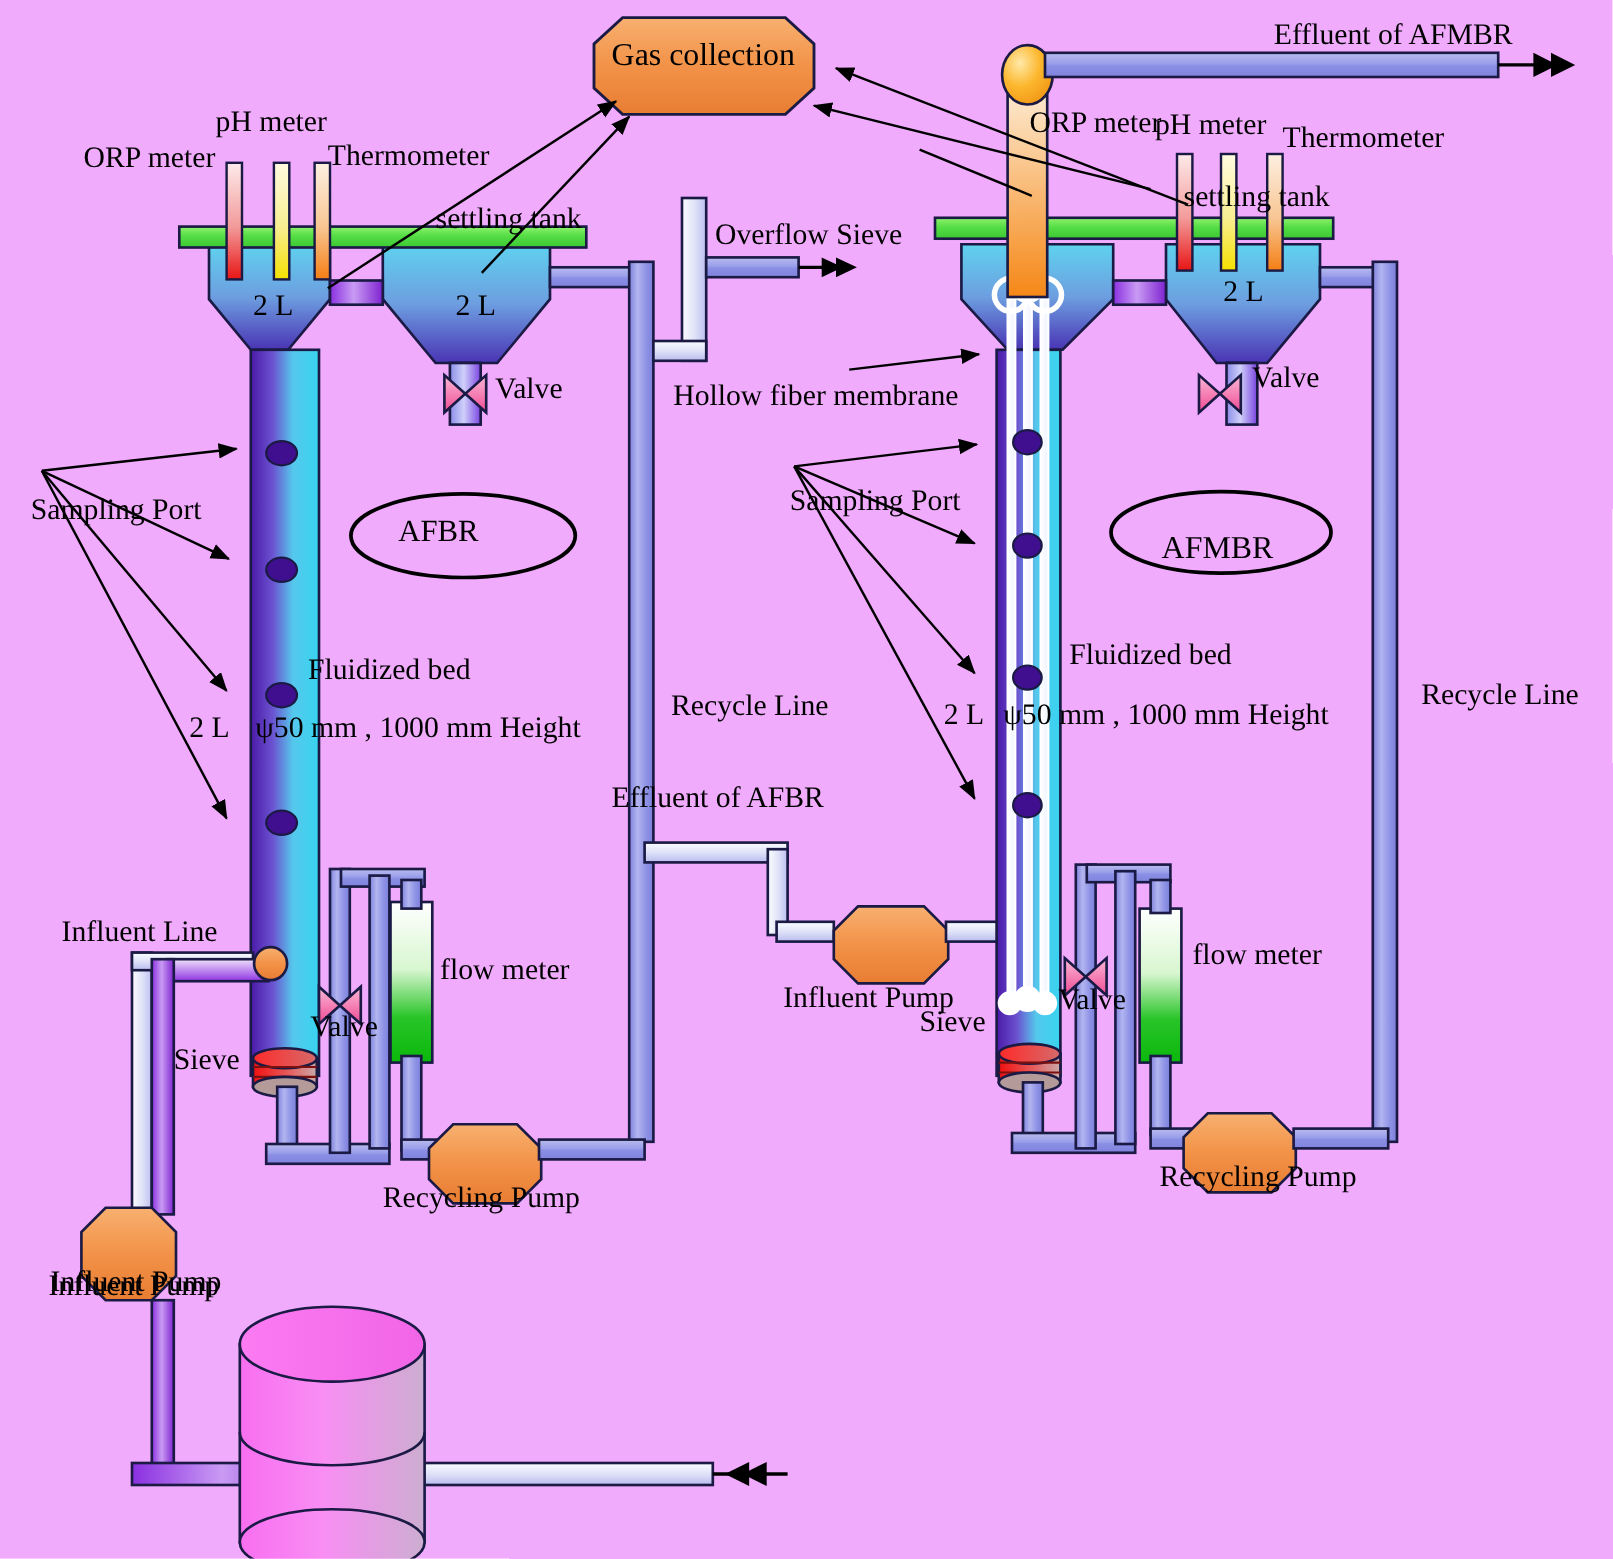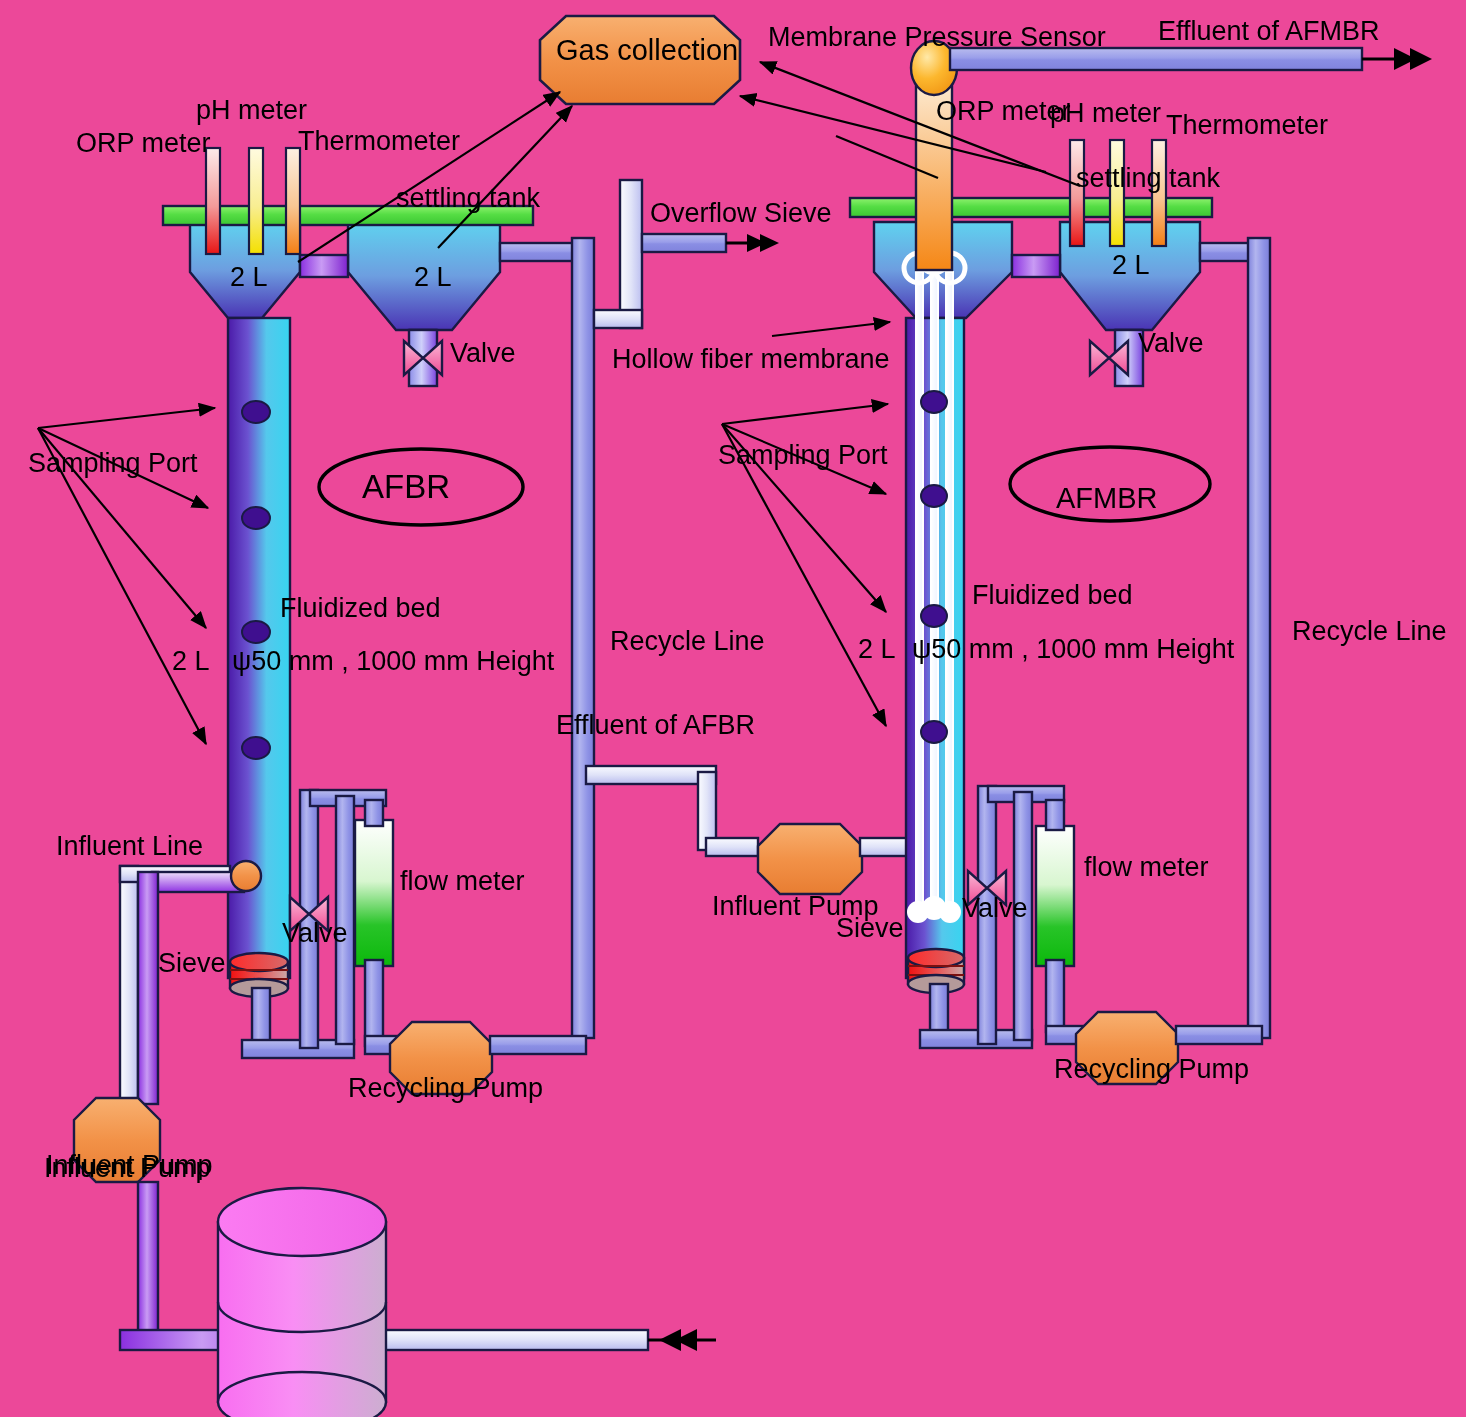--- a/index.html
+++ b/index.html
@@ -1,17 +1,17 @@
 <!DOCTYPE html>
 <html><head>
 <meta charset="utf-8">
 <style>
   html,body{margin:0;padding:0;background:#fff;}
-  #stage{position:relative;width:1466px;height:1417px;background:#ec4899;
-         font-family:Liberation Sans, sans-serif;overflow:hidden;}
+  #stage{position:relative;width:1466px;height:1417px;background:#f0abfc;
+         font-family:Liberation Serif, serif;overflow:hidden;}
   .lbl{position:absolute;color:#000;white-space:nowrap;font-size:27px;line-height:1;}
   svg{position:absolute;left:0;top:0;width:1466px;height:1417px;overflow:visible;}
   #art{pointer-events:none;}
 </style>
 </head>
 <body>
 
 <div id="stage">
 
 <svg id="art" viewBox="0 0 1466 1417">
@@ -326,33 +326,32 @@
     <path d="M722,424 L888,404" marker-end="url(#arw)"></path>
     <path d="M722,424 L886,494" marker-end="url(#arw)"></path>
     <path d="M722,424 L886,612" marker-end="url(#arw)"></path>
     <path d="M722,424 L886,726" marker-end="url(#arw)"></path>
     <path d="M772,336 L890,322" marker-end="url(#arw)"></path>
   </g>
 </svg>
 
 <div class="lbl" style="left:556px;top:36px;font-size:29px;">Gas collection</div>
 
-<div class="lbl" style="left:768px;top:24px;">Membrane Pressure Sensor</div>
 <div class="lbl" style="left:1158px;top:18px;text-align:center;">Effluent of AFMBR</div>
 <div class="lbl" style="left:650px;top:200px;">Overflow Sieve</div>
 
 <div class="lbl" style="left:196px;top:97px;">pH meter</div>
 <div class="lbl" style="left:76px;top:130px;">ORP meter</div>
 <div class="lbl" style="left:298px;top:128px;">Thermometer</div>
 <div class="lbl" style="left:396px;top:185px;">settling tank</div>
 <div class="lbl" style="left:230px;top:264px;">2 L</div>
 <div class="lbl" style="left:414px;top:264px;">2 L</div>
 <div class="lbl" style="left:450px;top:340px;">Valve</div>
 <div class="lbl" style="left:28px;top:450px;">Sampling Port</div>
-<div class="lbl" style="left:362px;top:470px;font-size:33px;">AFBR</div>
+<div class="lbl" style="left:362px;top:470px;font-size:28px;">AFBR</div>
 <div class="lbl" style="left:280px;top:595px;">Fluidized bed</div>
 <div class="lbl" style="left:172px;top:648px;">2 L</div>
 <div class="lbl" style="left:232px;top:648px;">ψ50 mm , 1000 mm Height</div>
 <div class="lbl" style="left:56px;top:833px;">Influent Line</div>
 <div class="lbl" style="left:158px;top:950px;">Sieve</div>
 <div class="lbl" style="left:282px;top:920px;">Valve</div>
 <div class="lbl" style="left:400px;top:868px;">flow meter</div>
 <div class="lbl" style="left:348px;top:1075px;">Recycling Pump</div>
 <div class="lbl" style="left:44px;top:1155px;">Influent Pump</div>
 

